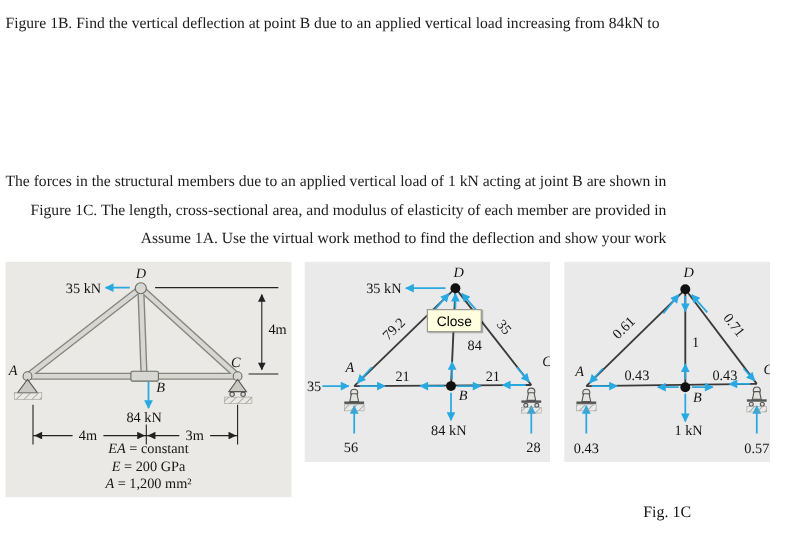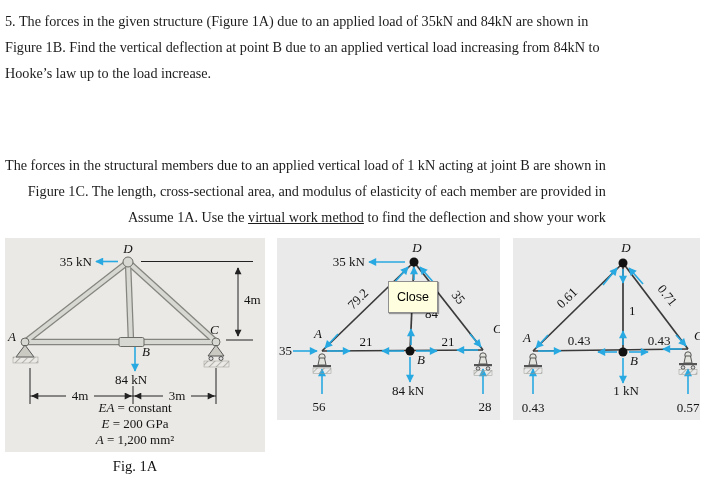--- a/index.html
+++ b/index.html
@@ -1,34 +1,34 @@
 <!DOCTYPE html>
 <html style="--c-arrow: #29a9e1; --c-panel-bg: #eaeaea; --c-close-bg: #ffffdf; --c-member: #3a3a3a;"><head>
 <meta charset="utf-8">
 <style>
   html,body{margin:0;padding:0;background:#fff;}
   .page{position:relative;width:715px;height:499px;background:#ffffff;overflow:hidden;
         font-family:"Liberation Serif",serif;color:#1c1c1c;}
   .para{position:absolute;left:5px;}
   .line{white-space:nowrap;font-size:14.2px;line-height:26px;}
-  .uline{text-decoration:underline;}
+  .uline{}
   .panel{position:absolute;}
   .panel svg{display:block;}
   .panel-a{left:5px;top:238px;width:260px;height:214px;background:#eae9e5;}
   .panel-b{left:277px;top:238px;width:223px;height:182px;background:#eaeaea;}
   .panel-c{left:513px;top:238px;width:187px;height:182px;background:#eaeaea;}
   .caption{position:absolute;top:458px;font-size:14.5px;text-align:center;color:#111;}
   .cap-a{left:5px;width:260px;}
   .cap-b{left:277px;width:223px;}
   .cap-c{left:513px;width:187px;}
   .close-btn{position:absolute;left:388px;top:281px;width:50px;height:21px;
         background:var(--c-close-bg,#ffffdf);border:1px solid #8f8f8f;
         box-shadow:1px 1px 1px rgba(0,0,0,.35);
         font-family:"Liberation Sans",sans-serif;font-size:12.5px;color:#000;
-        display:flex;align-items:center;justify-content:center;padding:15px;cursor:default;}
+        display:flex;align-items:center;justify-content:center;padding:4px;cursor:default;}
   
   .t{font-family:"Liberation Serif",serif;font-size:13px;fill:#141414;}
   .ti{font-style:italic;}
   .stk-member{stroke:#3a3a3a;stroke-width:1.7;fill:none;}
   .stk-blue{stroke:var(--c-arrow,#29a9e1);stroke-width:1.6;fill:none;}
   .stk-dim{stroke:#222;stroke-width:1;fill:none;}
   .mk-blue{fill:var(--c-arrow,#29a9e1);}
   .mk-blk{fill:#222;}
   .bar-dark{stroke:#85857f;stroke-width:6.5;fill:none;}
   .bar-lite{stroke:#d8d8d2;stroke-width:4;fill:none;}
@@ -37,23 +37,21 @@
   .dome{fill:#e4e4de;stroke:#555;stroke-width:1;}
   .baseb{fill:#555;}
   .wheel{fill:#ddd;stroke:#555;stroke-width:1;}
 </style>
 </head>
 <body>
 
 <div class="page">
 
   <div class="para" style="top:8px;">
-    <div class="line">5. The forces in the given structure (Figure 1A) due to an applied load of 35kN and 84kN are shown in</div>
     <div class="line">Figure 1B. Find the vertical deflection at point B due to an applied vertical load increasing from 84kN to</div>
-    <div class="line">Hooke’s law up to the load increase.</div>
   </div>
 
   <div class="para" style="top:152px;text-align:right;">
     <div class="line">The forces in the structural members due to an applied vertical load of 1 kN acting at joint B are shown in</div>
     <div class="line">Figure 1C.  The length, cross-sectional area, and modulus of elasticity of each member are provided in</div>
     <div class="line"><span>Assume 1A. Use the </span><span class="uline">virtual work method</span><span> to find the deflection and show your work</span></div>
   </div>
 
   <div class="panel panel-a">
     <svg width="260" height="214" viewBox="0 0 260 214">
@@ -130,21 +128,20 @@
       <text x="137" y="118" class="t ti">B</text>
       <text x="205" y="96" class="t ti">C</text>
 
       <g>
         <text x="130" y="174" class="t" text-anchor="middle"><tspan class="ti">EA</tspan><tspan> = constant</tspan></text>
         <text x="130" y="190" class="t" text-anchor="middle"><tspan class="ti">E</tspan><tspan> = 200 GPa</tspan></text>
         <text x="130" y="206" class="t" text-anchor="middle"><tspan class="ti">A</tspan><tspan> = 1,200 mm²</tspan></text>
       </g>
     </svg>
   </div>
-  <div class="caption cap-a">Fig. 1A</div>
 
   <div class="panel panel-b">
     <svg width="223" height="182" viewBox="0 0 223 182">
       <defs>
         <marker id="mb-blue" viewBox="0 0 10 10" refX="9" refY="5" markerWidth="9" markerHeight="8" orient="auto" markerUnits="userSpaceOnUse">
             <path d="M0,0 L10,5 L0,10 z" class="mk-blue"></path>
           </marker>
         <pattern id="hb" width="5" height="6" patternUnits="userSpaceOnUse" patternTransform="rotate(45)">
             <line x1="0" y1="0" x2="0" y2="6" stroke="#9a9a94" stroke-width="1.4"></line>
           </pattern>
@@ -280,14 +277,15 @@
       <text x="57" y="63" class="t" text-anchor="middle" transform="rotate(-44 57 63)">0.61</text>
       <text x="151" y="60" class="t" text-anchor="middle" transform="rotate(52 151 60)">0.71</text>
       <text x="116" y="77" class="t">1</text>
       <text x="66" y="107" class="t" text-anchor="middle">0.43</text>
       <text x="146" y="107" class="t" text-anchor="middle">0.43</text>
       <text x="113" y="157" class="t" text-anchor="middle">1 kN</text>
       <text x="20" y="174" class="t" text-anchor="middle">0.43</text>
       <text x="175" y="174" class="t" text-anchor="middle">0.57</text>
     </svg>
   </div>
+  <div class="caption cap-c">Fig. 1C</div>
 
 </div>
 
 </body></html>

